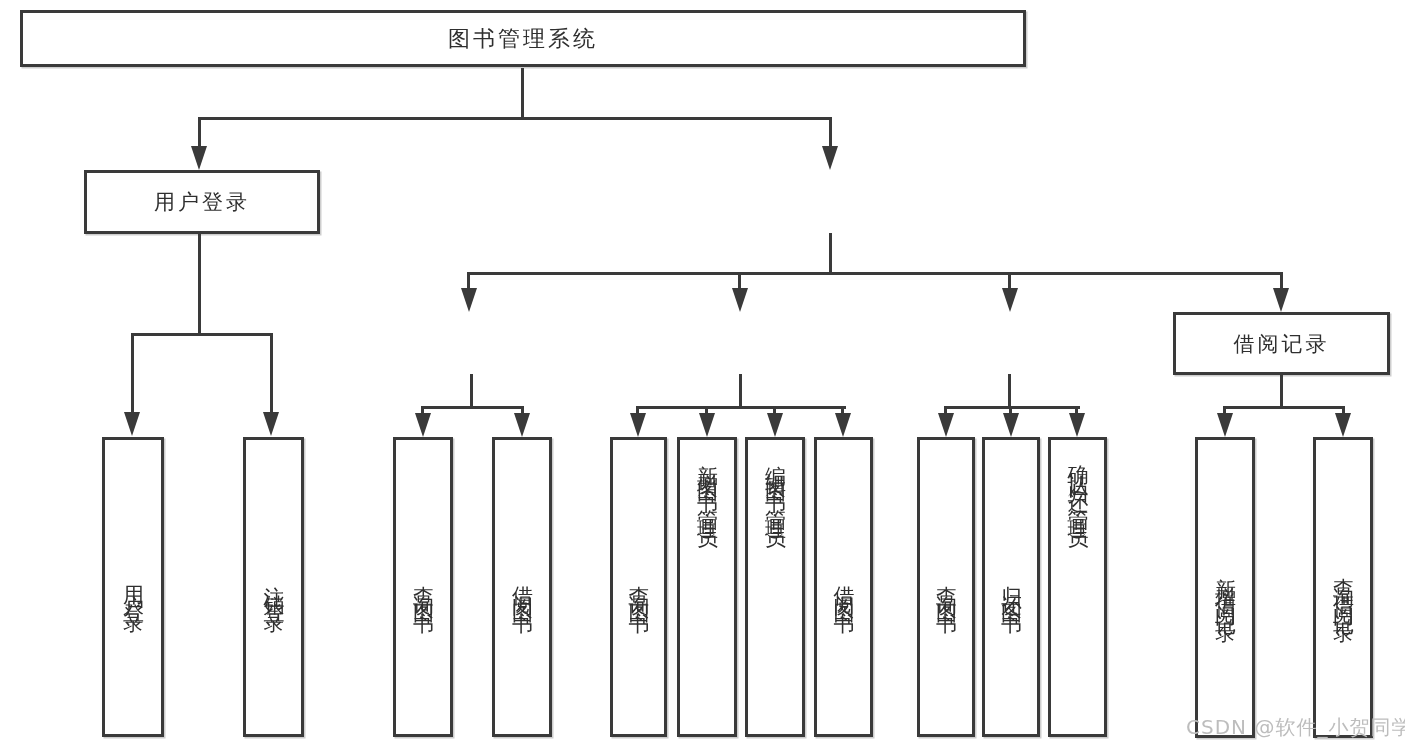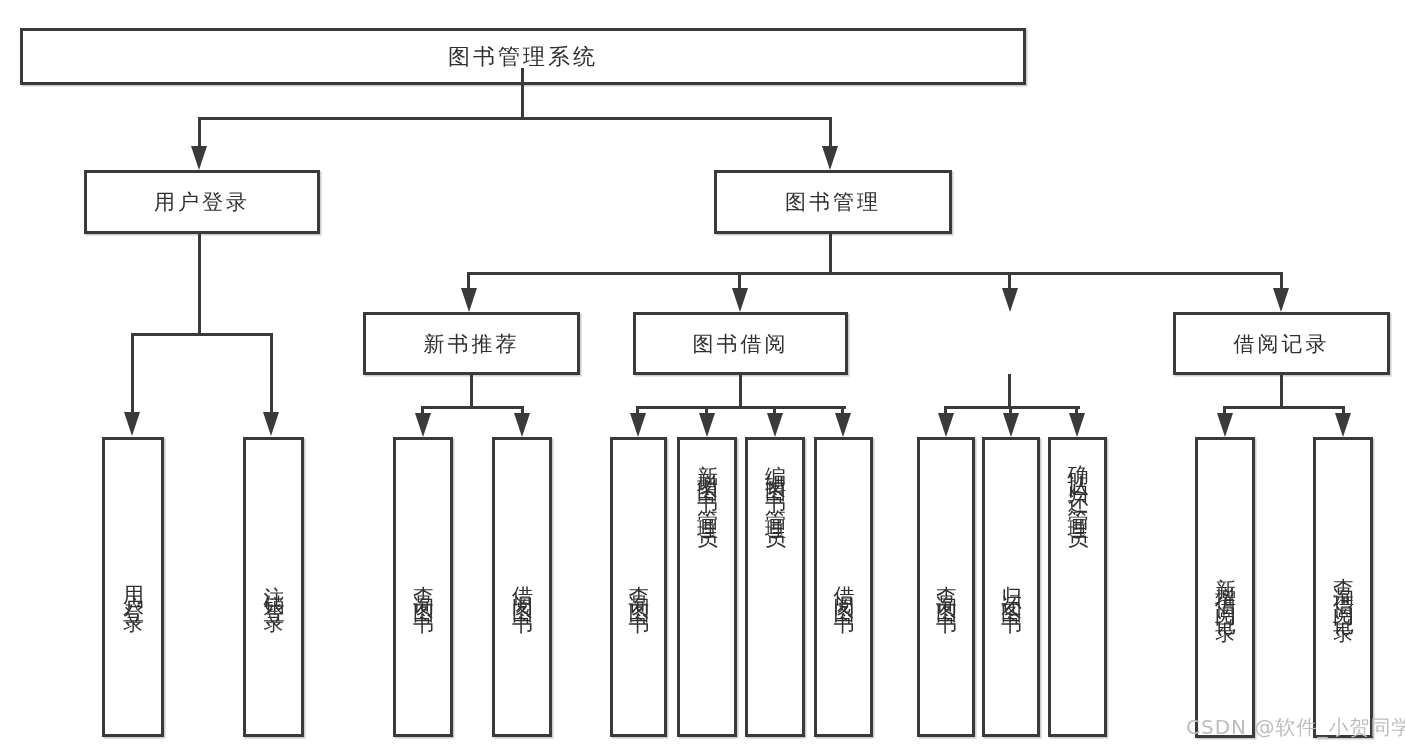--- a/index.html
+++ b/index.html
@@ -54,52 +54,49 @@
     color:#bdbdbd;
     letter-spacing:1px;
     white-space:nowrap;
   }
 </style>
 </head>
 <body>
 
 <div id="canvas">
 
-  <div class="box hbox rootbox" style="left:20px;top:28px;width:1006px;height:57px">图书管理系统</div>
+  <div class="box hbox rootbox" style="left:20px;top:10px;width:1006px;height:57px">图书管理系统</div>
 
   <div class="vline" style="left:521px;top:68px;height:52px"></div>
   <div class="hline" style="left:198px;top:117px;width:634px"></div>
   <div class="vline" style="left:198px;top:117px;height:32px"></div>
   <div class="arrow" style="left:191px;top:146px"></div>
   <div class="vline" style="left:829px;top:117px;height:32px"></div>
   <div class="arrow" style="left:822px;top:146px"></div>
 
   <div class="box hbox" style="left:84px;top:170px;width:236px;height:64px">用户登录</div>
-  <div class="box hbox" style="left:714px;top:170px;width:238px;height:64px">图书管理</div>
 
   <div class="vline" style="left:198px;top:233px;height:103px"></div>
   <div class="hline" style="left:131px;top:333px;width:142px"></div>
   <div class="vline" style="left:131px;top:333px;height:80px"></div>
   <div class="arrow" style="left:124px;top:412px"></div>
   <div class="vline" style="left:270px;top:333px;height:80px"></div>
   <div class="arrow" style="left:263px;top:412px"></div>
 
   <div class="vline" style="left:829px;top:233px;height:42px"></div>
   <div class="hline" style="left:467px;top:272px;width:816px"></div>
   <div class="vline" style="left:467px;top:272px;height:20px"></div>
   <div class="arrow" style="left:461px;top:288px"></div>
   <div class="vline" style="left:738px;top:272px;height:20px"></div>
   <div class="arrow" style="left:732px;top:288px"></div>
   <div class="vline" style="left:1008px;top:272px;height:20px"></div>
   <div class="arrow" style="left:1002px;top:288px"></div>
   <div class="vline" style="left:1280px;top:272px;height:20px"></div>
   <div class="arrow" style="left:1273px;top:288px"></div>
 
-  <div class="box hbox" style="left:363px;top:312px;width:217px;height:63px">新书推荐</div>
-  <div class="box hbox" style="left:633px;top:312px;width:215px;height:63px">图书借阅</div>
   <div class="box hbox" style="left:1173px;top:312px;width:217px;height:63px">借阅记录</div>
 
   <div class="vline" style="left:470px;top:374px;height:34px"></div>
   <div class="hline" style="left:421px;top:406px;width:103px"></div>
   <div class="vline" style="left:421px;top:406px;height:10px"></div>
   <div class="arrow" style="left:415px;top:413px"></div>
   <div class="vline" style="left:521px;top:406px;height:10px"></div>
   <div class="arrow" style="left:514px;top:413px"></div>
 
   <div class="vline" style="left:739px;top:374px;height:34px"></div>

